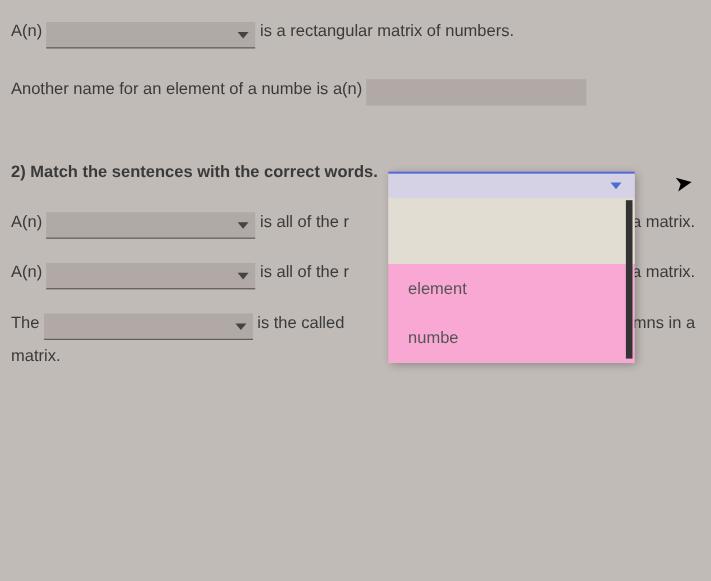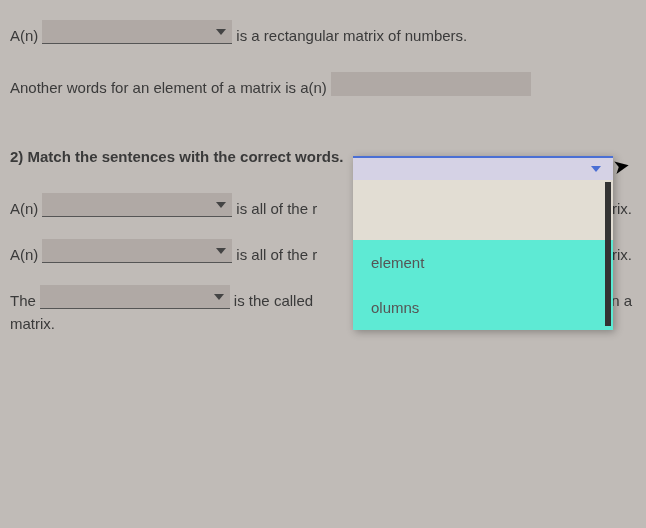--- a/index.html
+++ b/index.html
@@ -16,21 +16,21 @@
       position: relative;
       color: #3a3a3a;
       font-size: 15px;
     }
     .content {
       padding: 20px 10px 10px 10px;
     }
     .line {
       margin-bottom: 28px;
       display: flex;
-      align-items: flex-end;
+      align-items: flex-start;
       flex-wrap: wrap;
       gap: 4px;
     }
     .line-tight {
       margin-bottom: 22px;
     }
     .dropdown {
       display: inline-flex;
       align-items: center;
       justify-content: flex-end;
@@ -53,22 +53,22 @@
     }
     .section-header {
       font-weight: bold;
       margin-top: 52px;
       margin-bottom: 28px;
     }
     .dropdown-open {
       position: absolute;
       left: 353px;
       top: 156px;
-      width: 260px;
-      background: #5eead4;
+      width: 224px;
+      background: #f9a8d4;
       box-shadow: 2px 2px 8px rgba(0,0,0,0.3);
       border-top: 2px solid #4a6fd4;
       z-index: 10;
     }
     .dropdown-open-header {
       height: 22px;
       background: #d5d2e5;
       display: flex;
       justify-content: flex-end;
       align-items: center;
@@ -115,21 +115,21 @@
   <div class="line">
     <span>A(n)</span>
     <span class="dropdown w1">
       <span class="caret"></span>
     </span>
     <span>is a rectangular matrix of numbers.</span>
   </div>
 
 
   <div class="line">
-    <span>Another words for an element of a matrix is a(n)</span>
+    <span>Another name for an element of a numbe is a(n)</span>
     <span class="dropdown w3" style="border-bottom:none;">
     </span>
   </div>
 
   <div class="section-header">2) Match the sentences with the correct words.</div>
 
   <div class="line line-tight">
     <span>A(n)</span>
     <span class="dropdown w4">
       <span class="caret"></span>
@@ -160,17 +160,17 @@
   </div>
   <div>matrix.</div>
 </div>
 
 <div class="dropdown-open">
   <div class="dropdown-open-header">
     <span class="caret"></span>
   </div>
   <div class="dropdown-blank"></div>
   <div class="dropdown-option">element</div>
-  <div class="dropdown-option">olumns</div>
+  <div class="dropdown-option">numbe</div>
   <div class="scrollbar"></div>
 </div>
 
 <div class="cursor">➤</div>
 
 </body></html>

